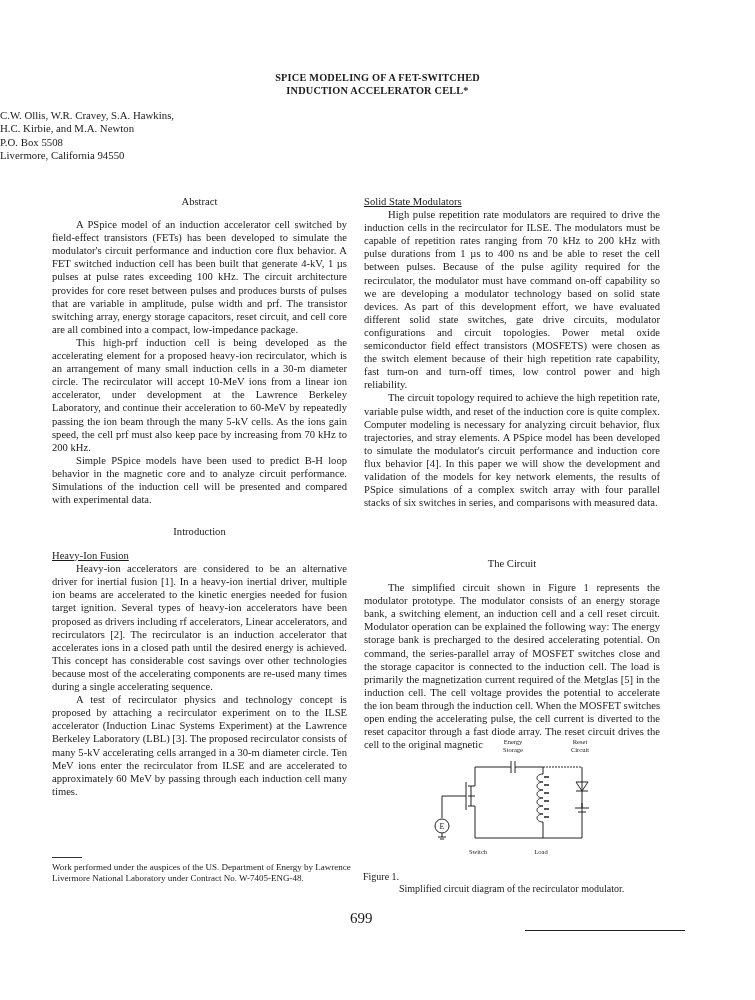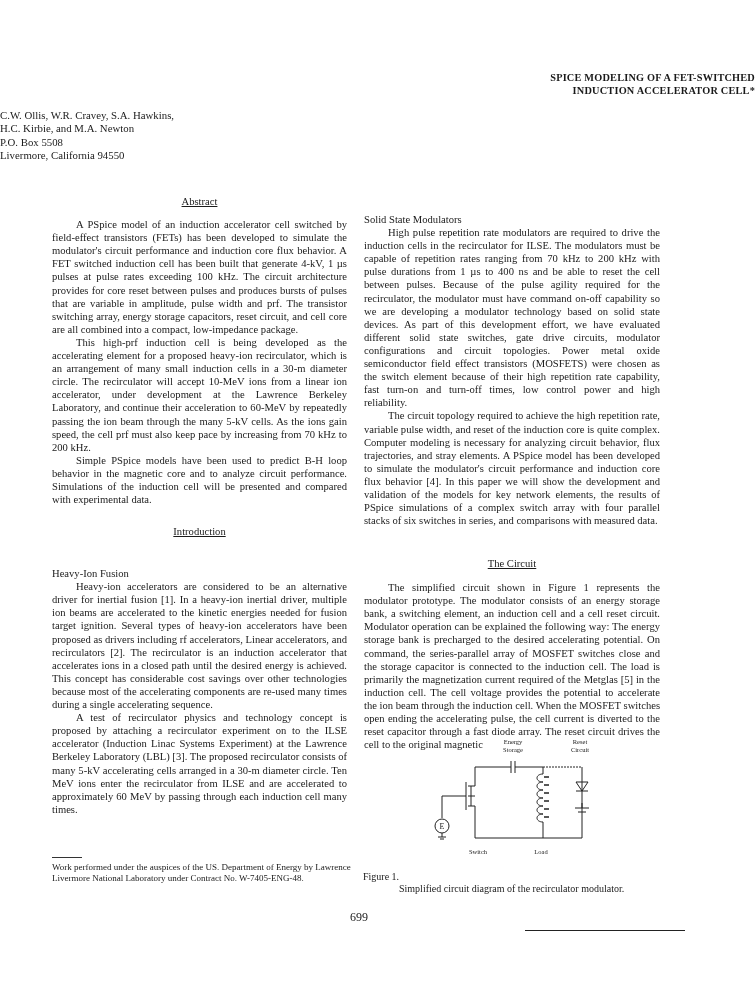--- a/index.html
+++ b/index.html
@@ -1,33 +1,33 @@
 <!DOCTYPE html>
 <html><head>
 <meta charset="utf-8">
 <style>
   html, body { margin: 0; padding: 0; background: #ffffff; }
   body { width: 755px; height: 1000px; position: relative; overflow: hidden; color: #1a1a1a;
          font-family: "Liberation Serif", "DejaVu Serif", serif; }
   .abs { position: absolute; }
-  .title { left: 0; width: 755px; top: 71px; text-align: right; font-weight: bold; font-size: 10.3px; line-height: 13px; letter-spacing: 0.2px; }
+  .title { left: 0; width: 755px; top: 71px; text-align: center; font-weight: bold; font-size: 10.3px; line-height: 13px; letter-spacing: 0.2px; }
   .authors { left: 0; width: 755px; top: 109px; font-size: 10.8px; line-height: 13.3px; }
   .col { font-size: 10.6px; line-height: 13.1px; text-align: justify; }
   .col p { margin: 0; text-indent: 24px; }
-  .sechead { text-align: center; text-decoration: underline; font-size: 10.6px; }
-  .subhead { font-size: 10.6px; line-height: 13.1px; margin-top: 18px; }
+  .sechead { text-align: center; font-size: 10.6px; }
+  .subhead { text-decoration: underline; font-size: 10.6px; line-height: 13.1px; }
   .left { left: 52px; width: 295px; }
   .right { left: 364px; width: 296px; }
   .footnote { left: 52px; top: 857px; width: 310px; font-size: 9px; line-height: 11px; }
   .footnote .rule { width: 30px; border-top: 1px solid #333; margin-bottom: 4px; }
   .footnote .fn-text { padding-left: 0; }
   .caption { left: 363px; top: 871px; width: 300px; font-size: 10px; line-height: 12px; }
   .caption .lbl { display: inline-block; width: 62px; vertical-align: top; }
   .caption .txt { display: inline-block; width: 230px; vertical-align: top; margin-left: 36px; }
-  .pagenum { left: 350px; top: 910px; font-size: 12px; }
+  .pagenum { left: 350px; top: 910px; font-size: 15px; }
   .bottom-rule { left: 525px; top: 930px; width: 160px; border-top: 1px solid #222; }
   svg text { font-family: "Liberation Serif", serif; }
 </style>
 </head>
 <body>
 
 <div class="abs title">
   <div>SPICE MODELING OF A FET-SWITCHED</div>
   <div>INDUCTION ACCELERATOR CELL*</div>
 </div>

